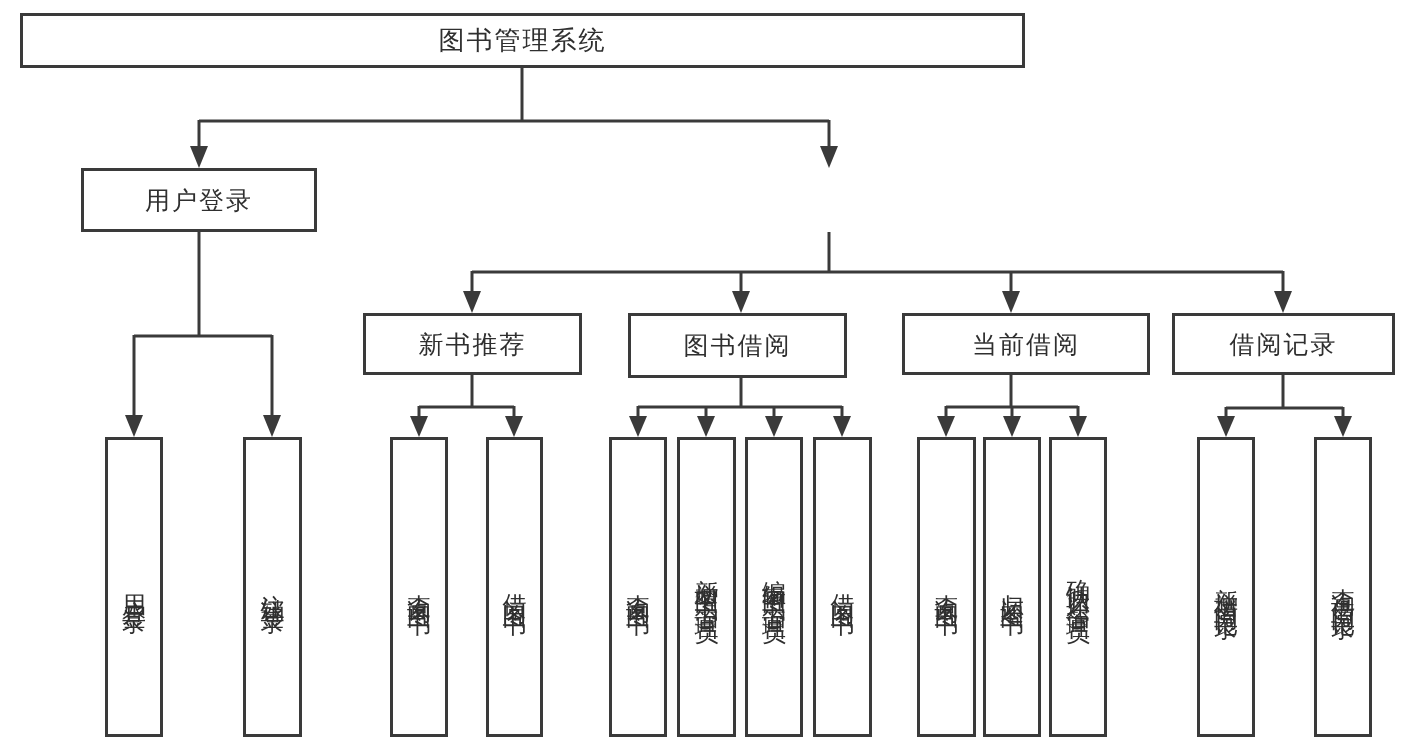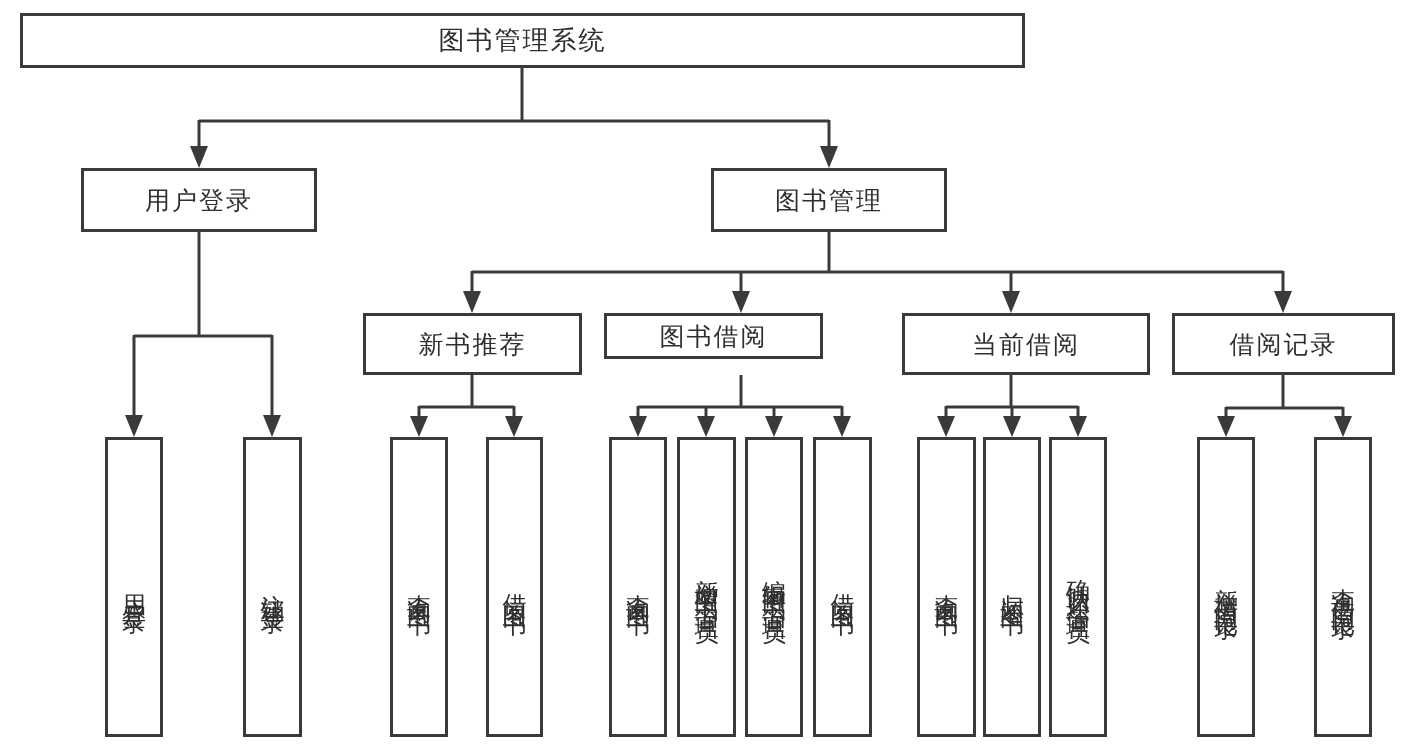--- a/index.html
+++ b/index.html
@@ -126,28 +126,25 @@
     </g>
   </svg>
 
   <div class="node hnode root" style="left:20px;top:13px;width:1005px;height:55px;">
     <span>图书管理系统</span>
   </div>
 
   <div class="node hnode" style="left:81px;top:168px;width:236px;height:64px;">
     <span>用户登录</span>
   </div>
-  <div class="node hnode" style="left:711px;top:168px;width:236px;height:64px;">
-    <span>图书管理</span>
-  </div>
 
   <div class="node hnode" style="left:363px;top:313px;width:219px;height:62px;">
     <span>新书推荐</span>
   </div>
-  <div class="node hnode" style="left:604px;top:313px;width:219px;height:46px;text-align:right;">
+  <div class="node hnode" style="left:628px;top:313px;width:219px;height:65px;text-align:right;">
     <span>图书借阅</span>
   </div>
   <div class="node hnode" style="left:902px;top:313px;width:248px;height:62px;">
     <span>当前借阅</span>
   </div>
   <div class="node hnode" style="left:1172px;top:313px;width:223px;height:62px;">
     <span>借阅记录</span>
   </div>
 
   <div class="node vnode" style="left:105px;top:437px;width:58px;height:300px;">

